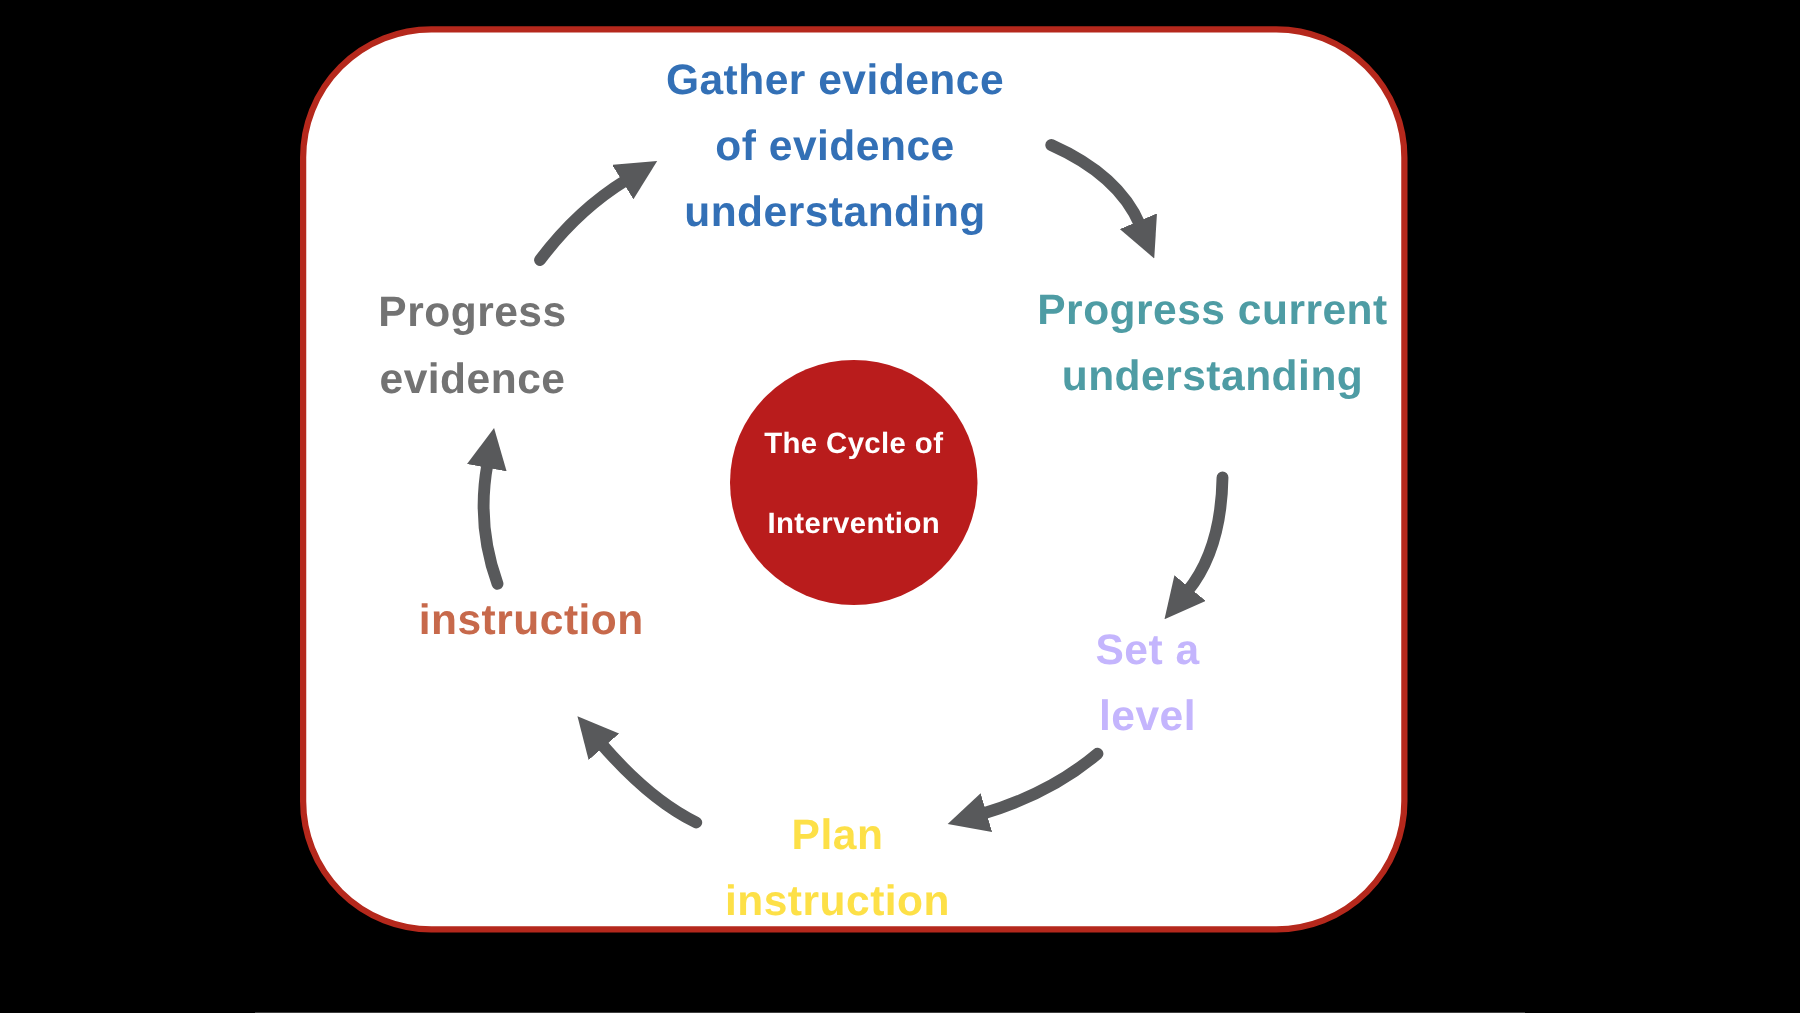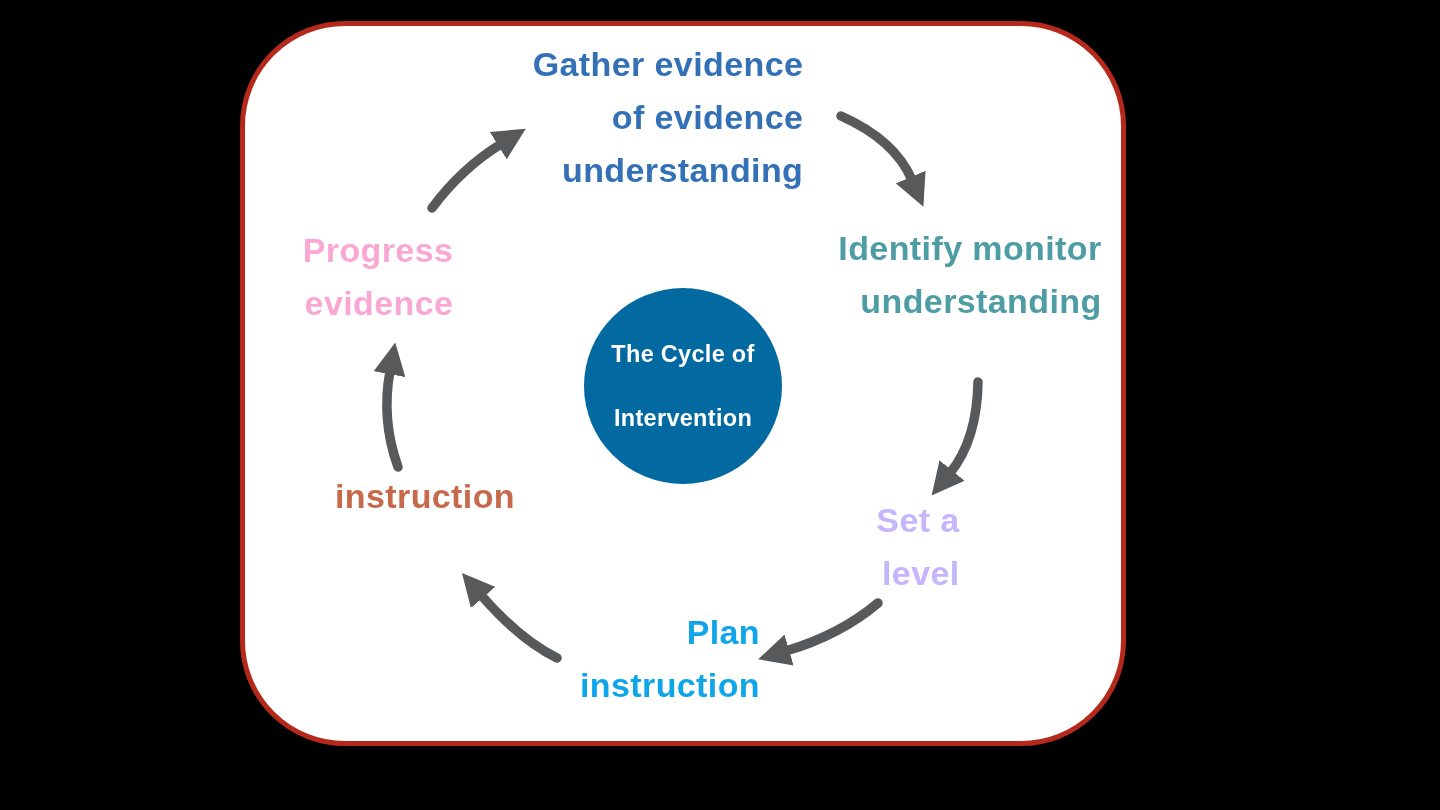--- a/index.html
+++ b/index.html
@@ -29,21 +29,21 @@
   .arrow-shaft {
     fill: none;
     stroke: #58595b;
     stroke-width: 9.5;
     stroke-linecap: round;
   }
 
   .step {
     position: absolute;
     transform: translateX(-50%);
-    text-align: right;
+    text-align: center;
     font-weight: bold;
     font-size: 34px;
     line-height: 53px;
     letter-spacing: 0.4px;
     white-space: nowrap;
   }
   .step span { display: block; }
 
   .step-gather   { left: 668px; top: 38px;  }
   .step-identify { left: 970px; top: 222px; }
@@ -94,41 +94,41 @@
     <path class="arrow-shaft" d="M 432 208 Q 462 168 501 144" marker-end="url(#ah)" style="stroke: rgb(88, 89, 91);"></path>
   </svg>
 
   <div class="step step-gather" style="color: rgb(51, 112, 182);">
     <span>Gather evidence</span>
     <span>of evidence</span>
     <span>understanding</span>
   </div>
 
   <div class="step step-identify" style="color: rgb(78, 156, 164);">
-    <span>Identify monitor</span>
+    <span>Progress current</span>
     <span>understanding</span>
   </div>
 
   <div class="step step-setgoal" style="color: #c4b5fd;">
     <span>Set a</span>
     <span>level</span>
   </div>
 
-  <div class="step step-plan" style="color: #0ea5e9;">
+  <div class="step step-plan" style="color: #fde047; margin-top: 36px;">
     <span>Plan</span>
     <span>instruction</span>
   </div>
 
   <div class="step step-deliver" style="color: rgb(199, 105, 75);">
     <span>instruction</span>
   </div>
 
-  <div class="step step-progress" style="color: #f9a8d4;">
+  <div class="step step-progress" style="color: #737373;">
     <span>Progress</span>
     <span>evidence</span>
   </div>
 
-  <div class="hub" style="background-color: #0369a1; gap: 32px;">
+  <div class="hub" style="background-color: #b91c1c; gap: 32px;">
     <span>The Cycle of</span>
     <span>Intervention</span>
   </div>
 
 </div>
 
 </body></html>

